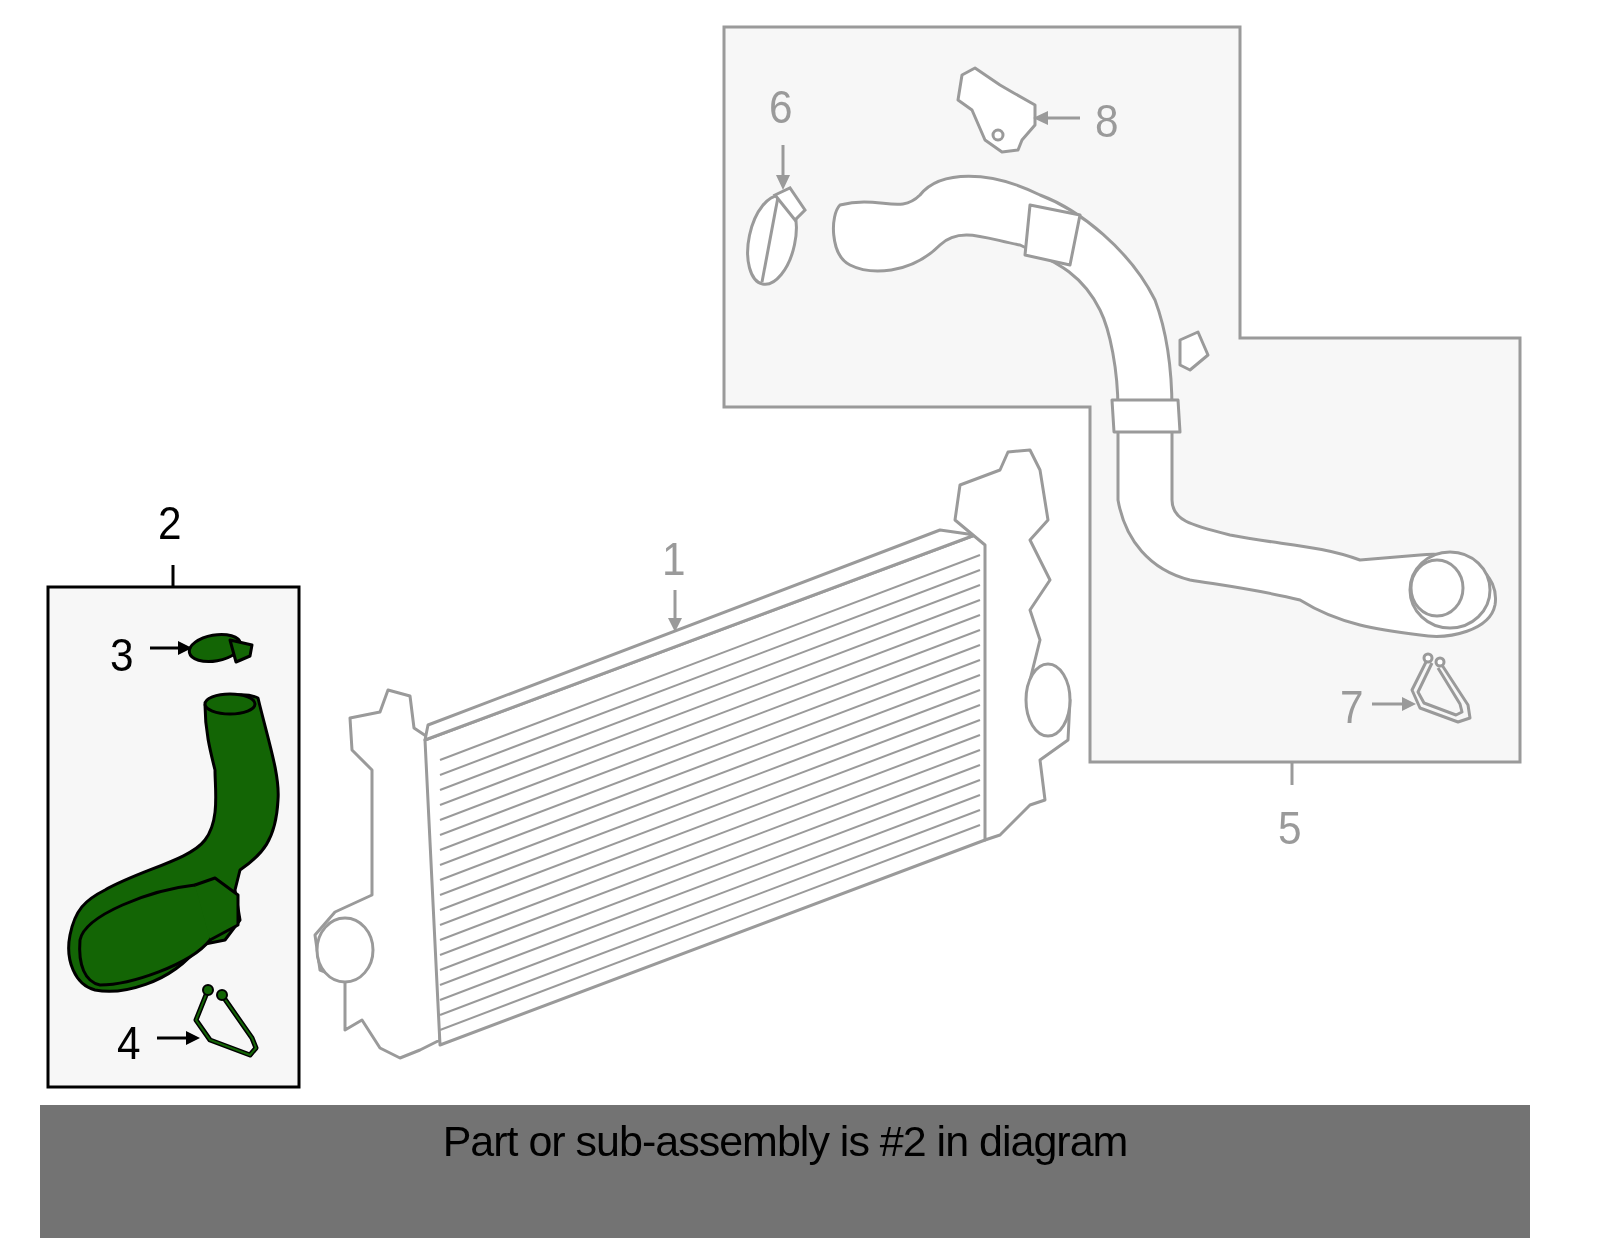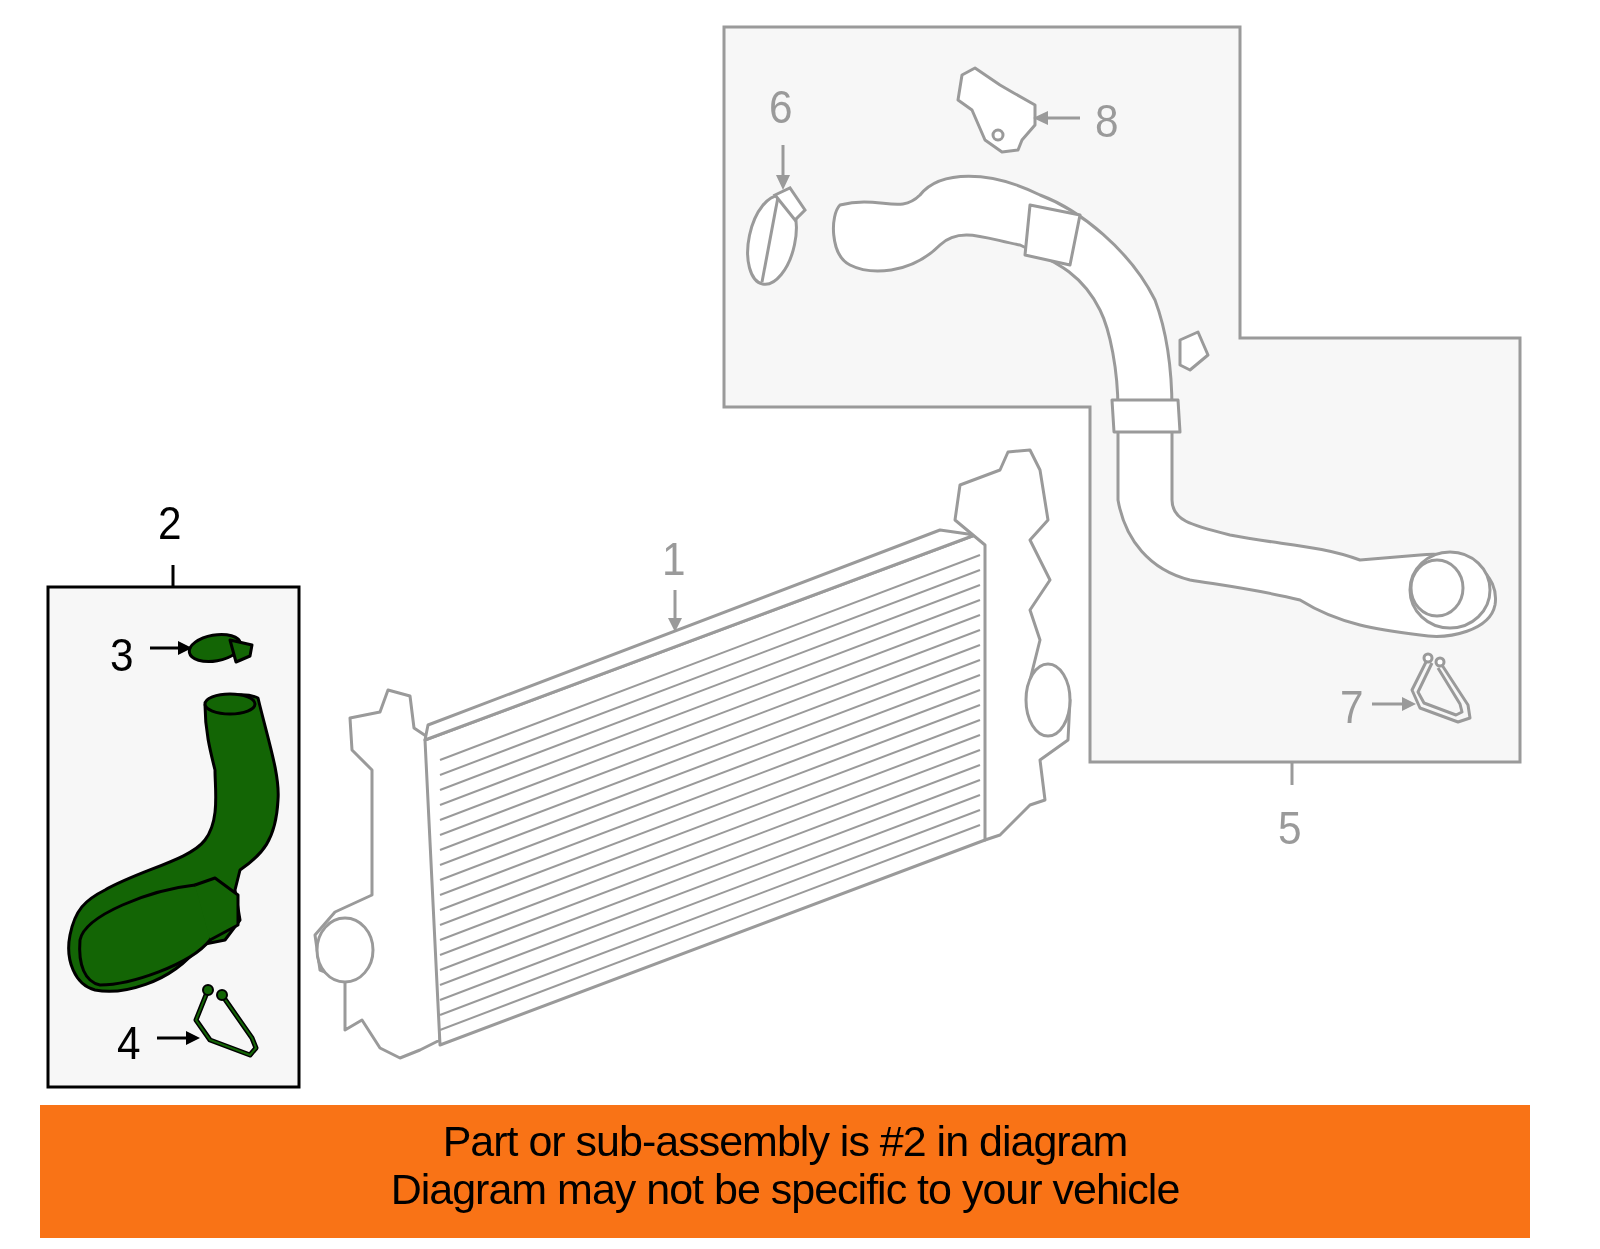--- a/index.html
+++ b/index.html
@@ -4,21 +4,21 @@
 <style>
   html, body { margin: 0; padding: 0; background: #ffffff; }
   body { width: 1600px; height: 1249px; position: relative; overflow: hidden;
          font-family: "Liberation Sans", sans-serif; }
   #diagram { position: absolute; left: 0; top: 0; width: 1600px; height: 1249px; }
   .callout { position: absolute; font-family: "Liberation Sans", sans-serif;
              font-size: 46px; line-height: 1; transform: scaleX(0.92); transform-origin: left top; }
   .callout.gray { color: #9a9a9a; }
   .callout.black { color: #000000; }
   #banner { position: absolute; left: 40px; top: 1105px; width: 1490px; height: 133px;
-            background: #f97316; color: #000; text-align: center; }
+            background: #737373; color: #000; text-align: center; }
   #banner .line { font-family: "Liberation Sans", sans-serif; font-size: 43px; line-height: 48px;
                   display: block; letter-spacing: -1px; }
   #banner .l1 { margin-top: 12px; }
 </style>
 </head>
 <body>
 
 <svg id="diagram" viewBox="0 0 1600 1249" xmlns="http://www.w3.org/2000/svg">
 
   <path d="M724 27 H1240 V338 H1520 V762 H1090 V407 H724 Z" fill="#f7f7f7" stroke="#9a9a9a" stroke-width="3"></path>
@@ -122,14 +122,13 @@
 <div class="callout black" style="left:158px; top:500px;">2</div>
 <div class="callout black" style="left:110px; top:632px;">3</div>
 <div class="callout black" style="left:117px; top:1020px;">4</div>
 <div class="callout gray" style="left:1278px; top:805px;">5</div>
 <div class="callout gray" style="left:769px; top:84px;">6</div>
 <div class="callout gray" style="left:1340px; top:684px;">7</div>
 <div class="callout gray" style="left:1095px; top:98px;">8</div>
 
 <div id="banner">
   <span class="line l1">Part or sub-assembly is #2 in diagram</span>
-  <span class="line">Diagram may not be specific to your vehicle</span>
 </div>
 
 </body></html>

